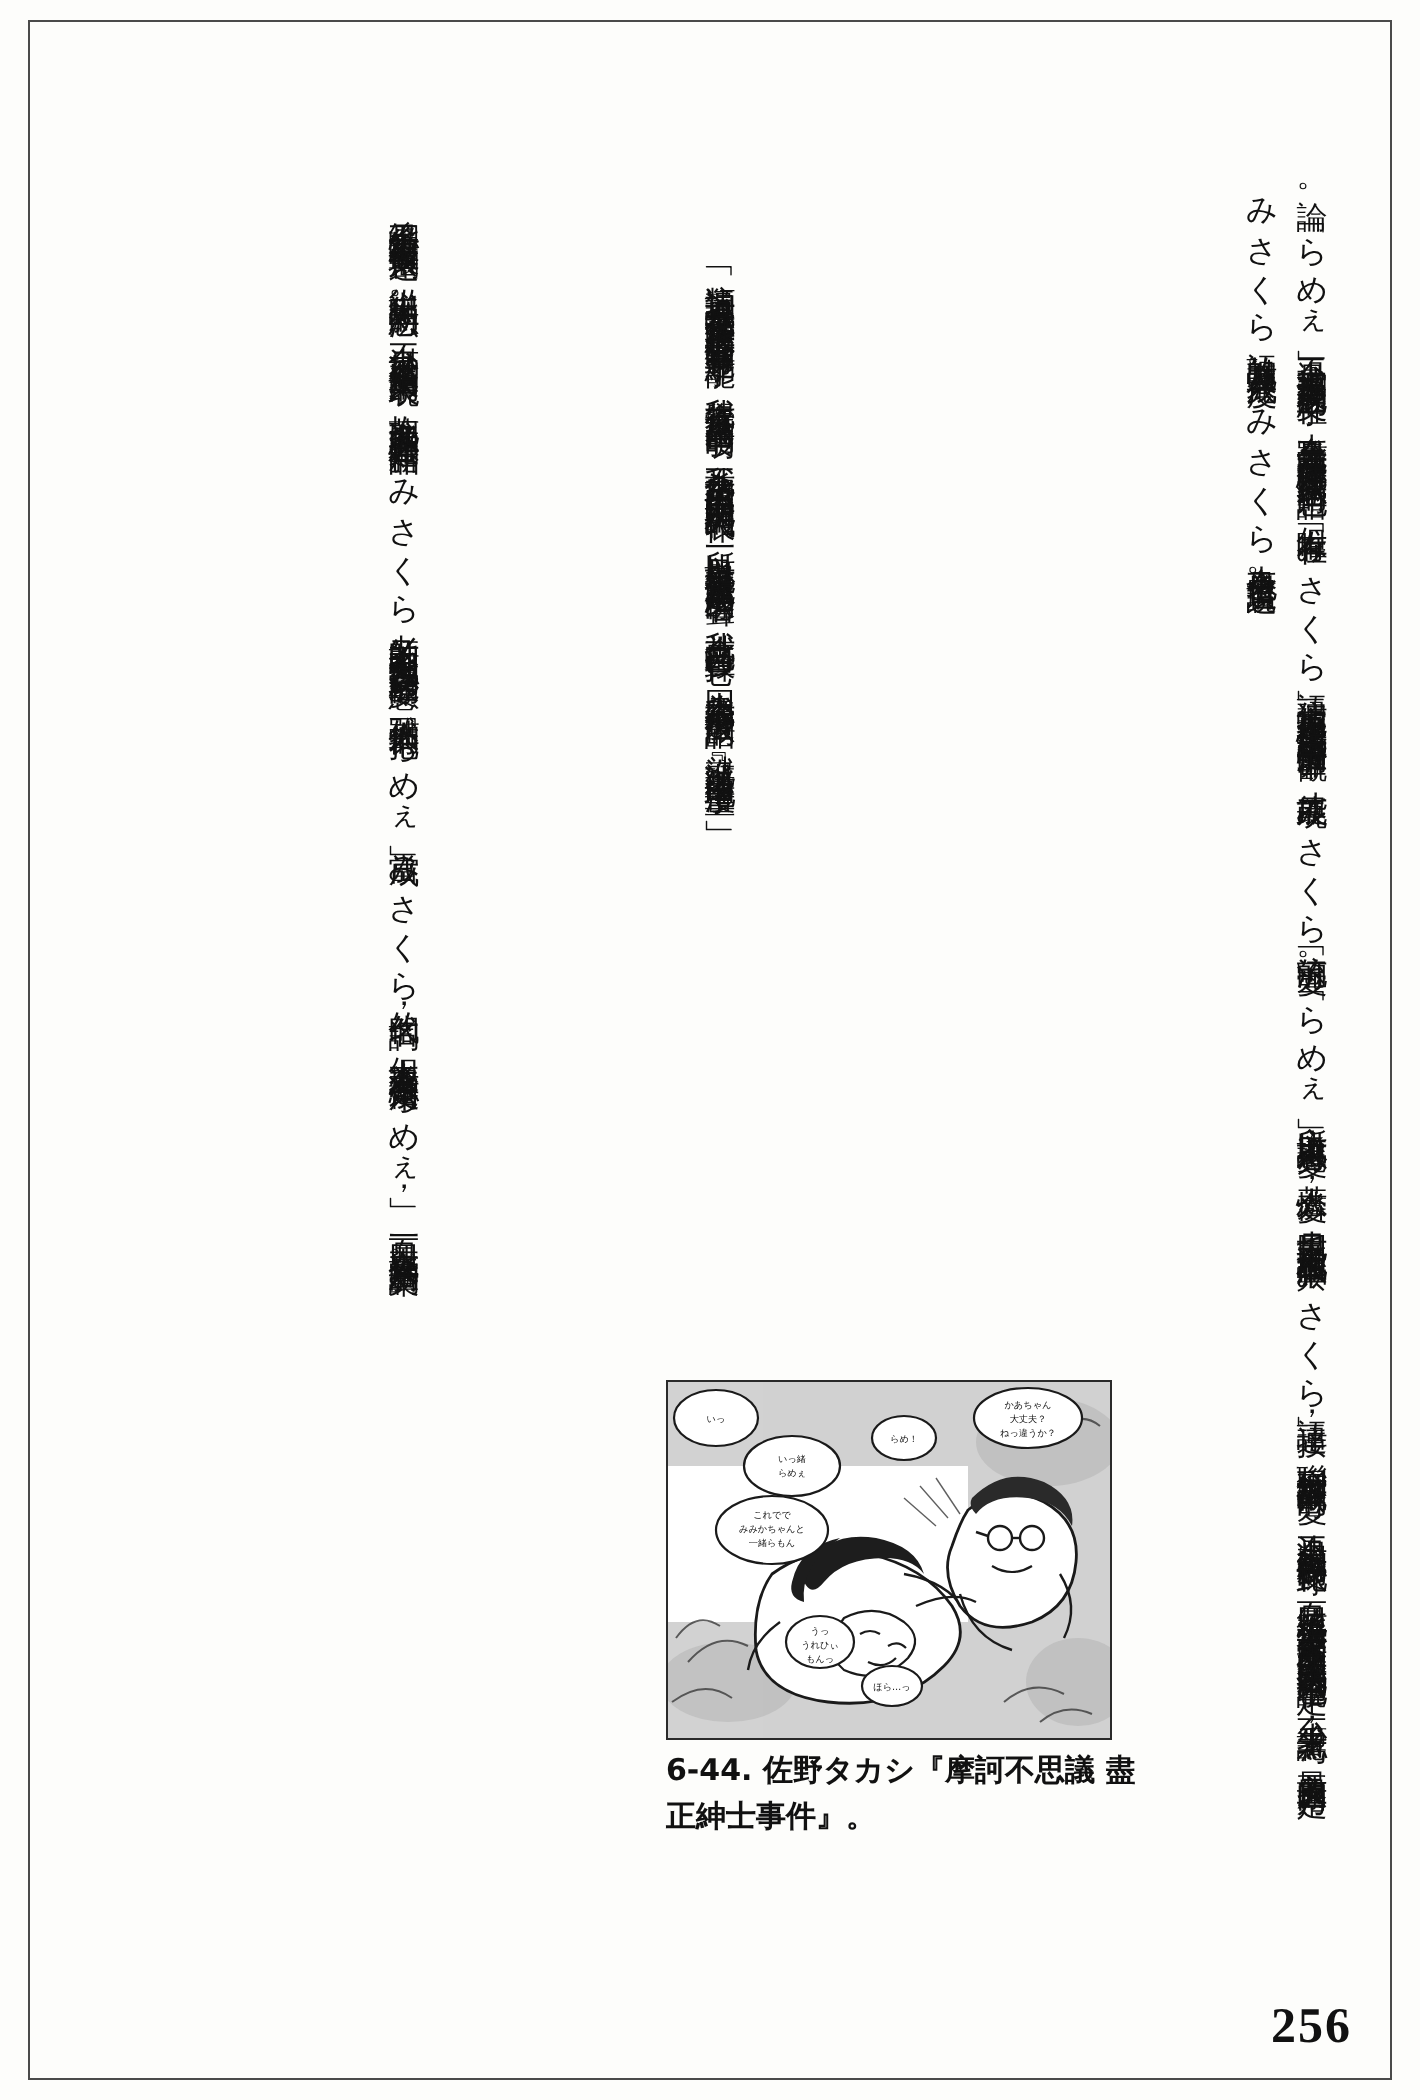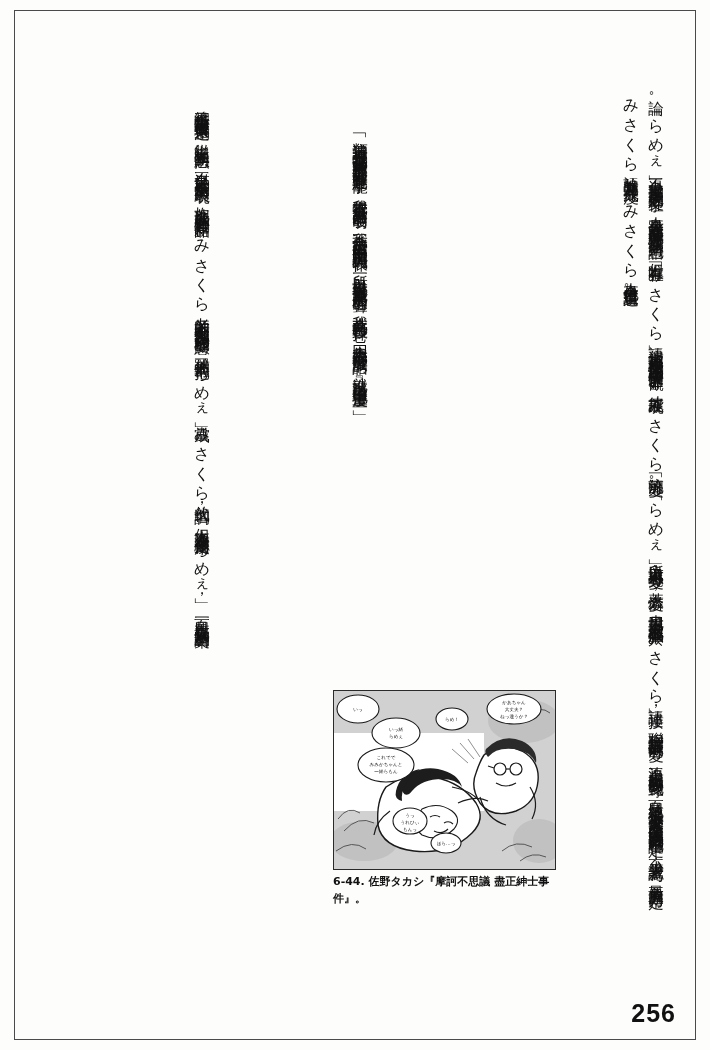--- a/index.html
+++ b/index.html
@@ -98,34 +98,34 @@
     overflow: hidden;
   }
   #figure svg { display: block; }
 
   #figure-caption {
     position: absolute;
     left: 333px;
     top: 874px;
     width: 235px;
     font-family: "DejaVu Sans", sans-serif;
-    font-size: 11px;
+    font-size: 15px;
     line-height: 1.5;
     color: #111;
     font-weight: bold;
   }
   #figure-caption .line2 {
     font-weight: normal;
   }
 
   #page-number {
     position: absolute;
     right: 34px;
     bottom: 22px;
-    font-family: Liberation Sans, sans-serif;
+    font-family: Liberation Serif, serif;
     font-size: 25px;
     font-weight: bold;
     letter-spacing: 1px;
     color: #111;
   }
 
   
   .bub {
     font-family: "DejaVu Sans", sans-serif;
     font-size: 4.6px;

